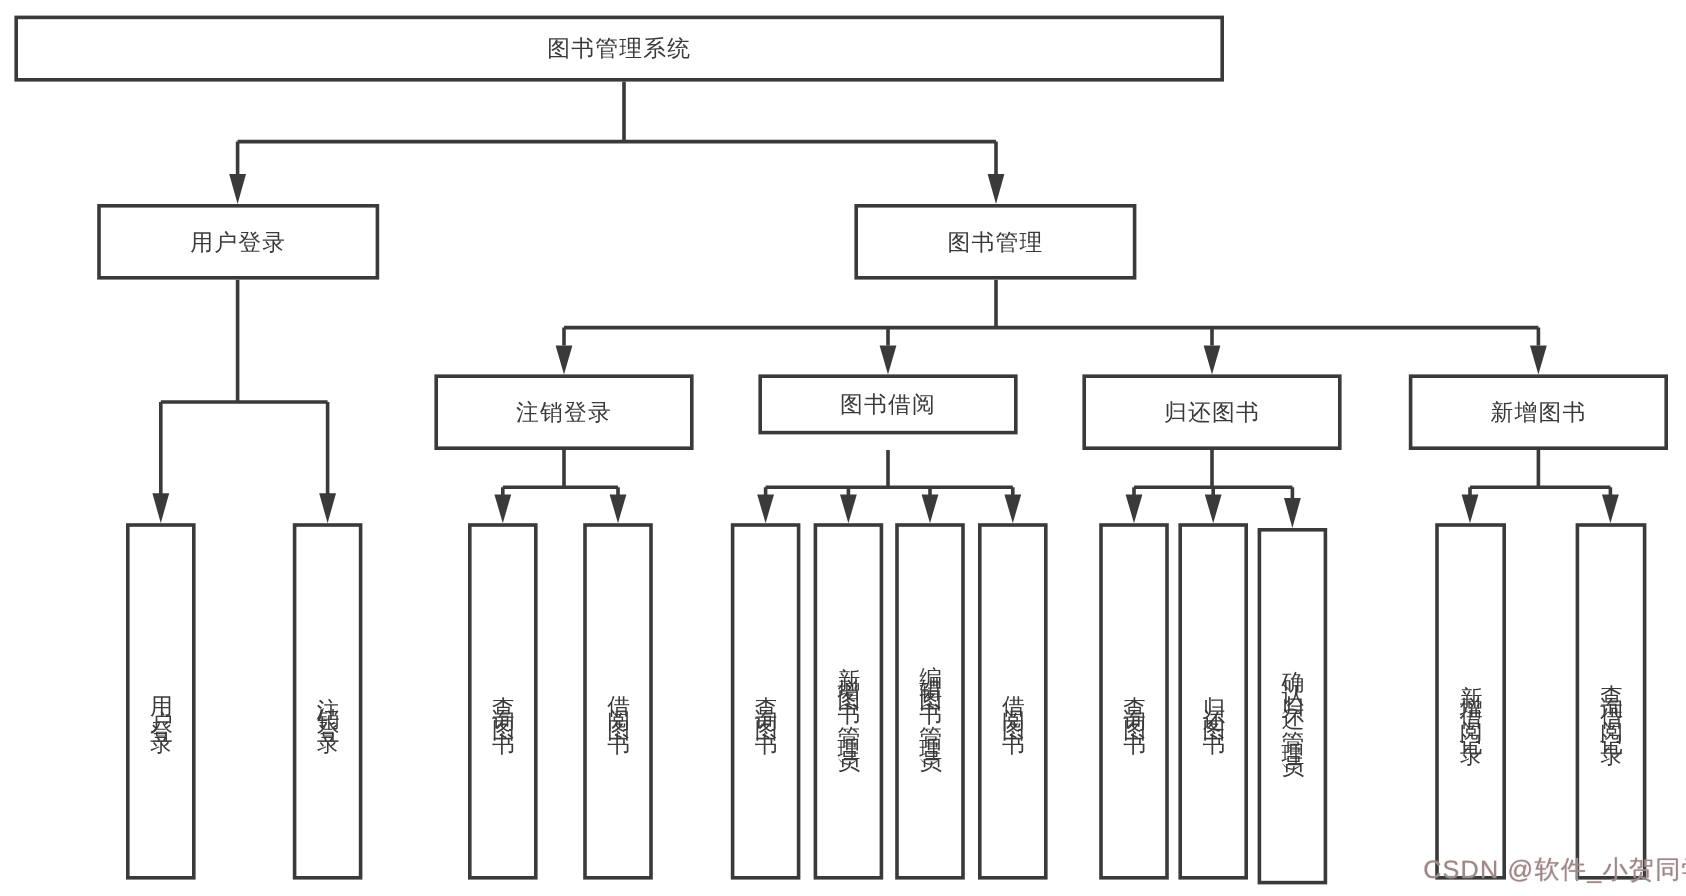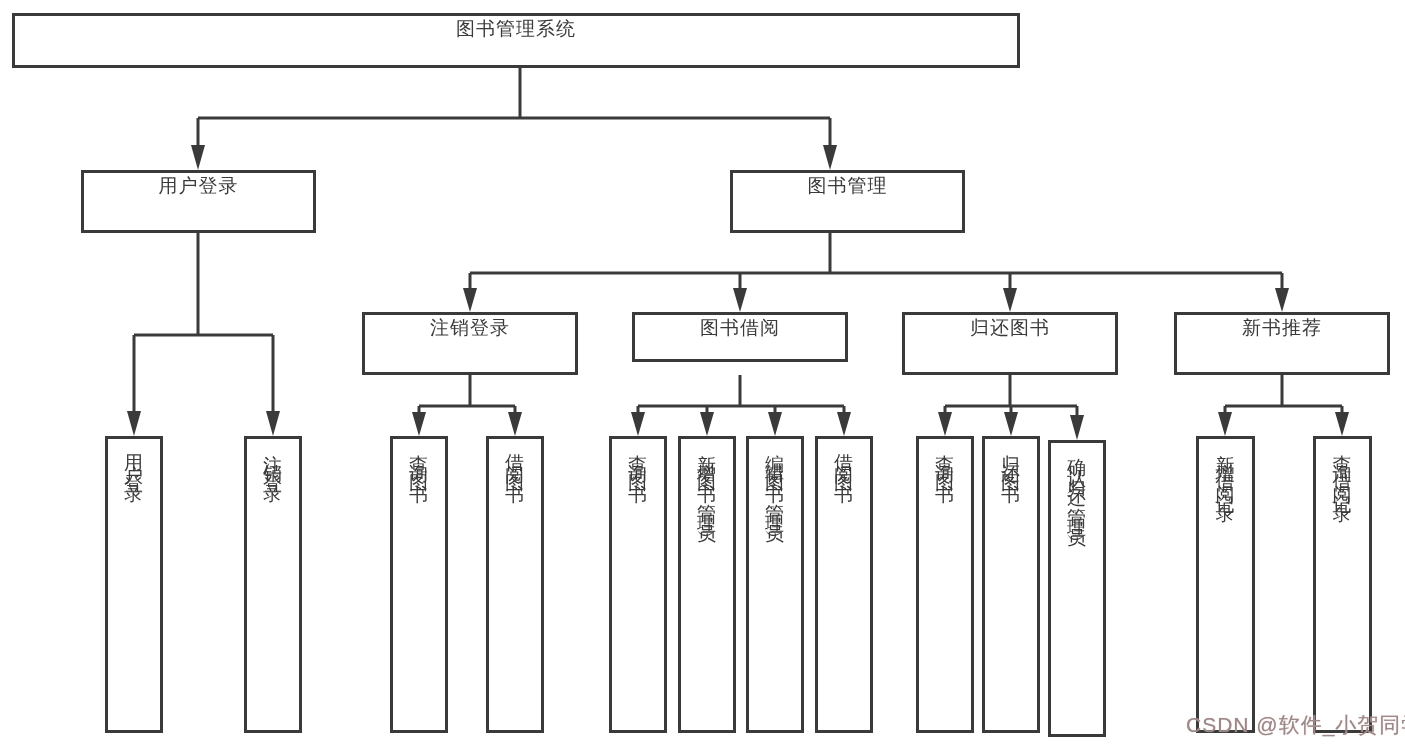--- a/index.html
+++ b/index.html
@@ -21,21 +21,21 @@
     top: 0;
     width: 1405px;
     height: 747px;
   }
   .box {
     position: absolute;
     box-sizing: border-box;
     border: 3px solid #3a3a3a;
     background: #ffffff;
     display: flex;
-    align-items: flex-start;
+    align-items: center;
     justify-content: center;
     color: #3a3a3a;
   }
   .h-label {
     font-size: 19px;
     letter-spacing: 1px;
     white-space: nowrap;
   }
   .v-box .v-text {
     writing-mode: vertical-rl;
@@ -100,35 +100,35 @@
     </g>
   </svg>
 
   <div class="box" style="left:12px; top:13px; width:1008px; height:55px;">
     <span class="h-label">图书管理系统</span>
   </div>
 
   <div class="box" style="left:81px; top:170px; width:235px; height:63px;">
     <span class="h-label">用户登录</span>
   </div>
-  <div class="box" style="left:730px; top:170px; width:235px; height:63px;">
+  <div class="box" style="left:712px; top:170px; width:235px; height:63px;">
     <span class="h-label">图书管理</span>
   </div>
 
   <div class="box" style="left:362px; top:312px; width:216px; height:63px;">
     <span class="h-label">注销登录</span>
   </div>
   <div class="box" style="left:632px; top:312px; width:216px; height:50px;">
     <span class="h-label">图书借阅</span>
   </div>
   <div class="box" style="left:902px; top:312px; width:216px; height:63px;">
     <span class="h-label">归还图书</span>
   </div>
   <div class="box" style="left:1174px; top:312px; width:216px; height:63px;">
-    <span class="h-label">新书推荐</span>
+    <span class="h-label">新增图书</span>
   </div>
 
   <div class="box v-box" style="left:105px; top:436px; width:58px; height:297px;">
     <span class="v-text">用户登录</span>
   </div>
   <div class="box v-box" style="left:244px; top:436px; width:58px; height:297px;">
     <span class="v-text">注销登录</span>
   </div>
 
   <div class="box v-box" style="left:390px; top:436px; width:58px; height:297px;">

